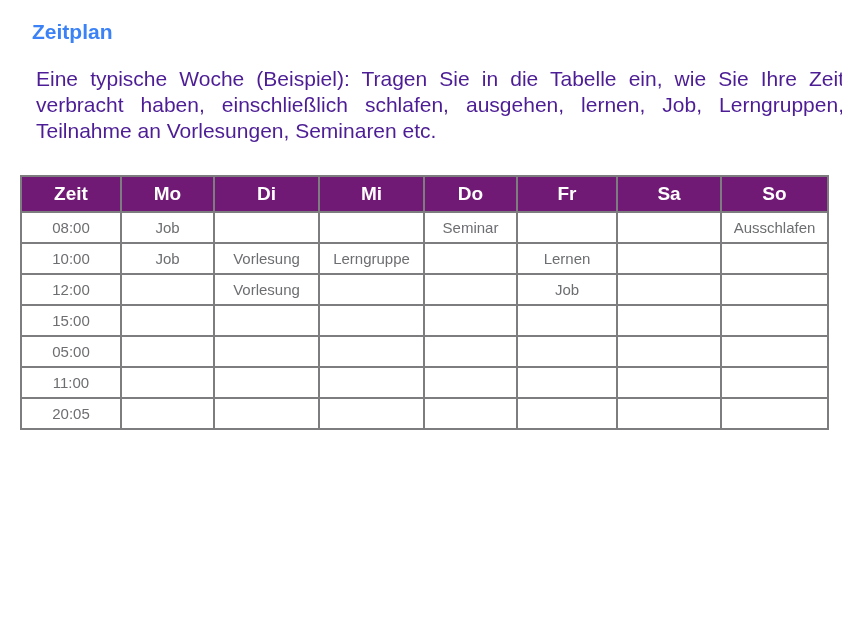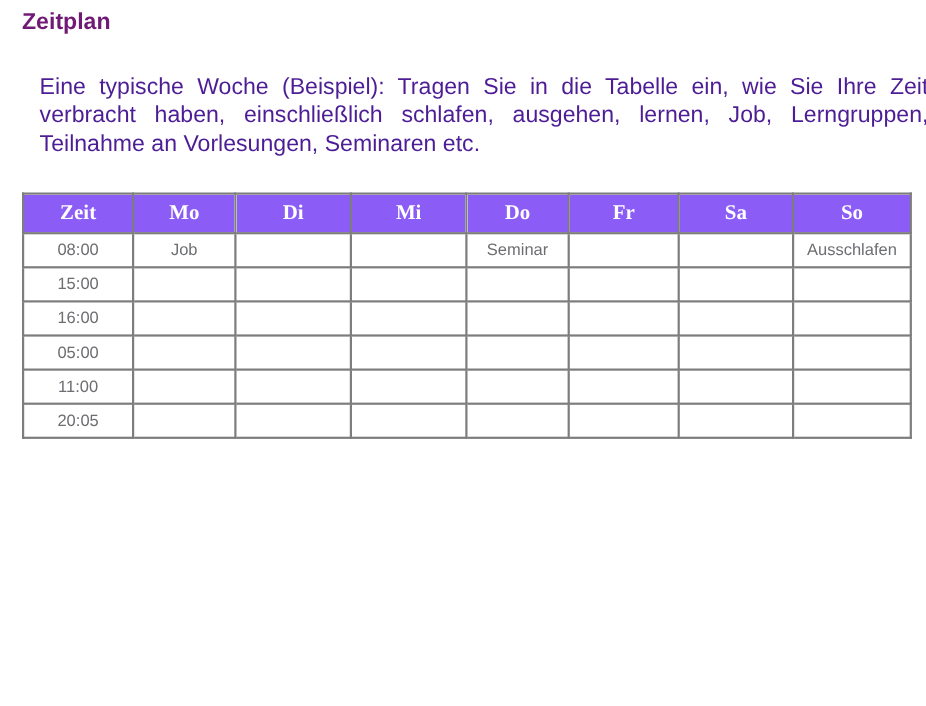--- a/index.html
+++ b/index.html
@@ -1,24 +1,24 @@
 <!DOCTYPE html>
 <html><head>
 <meta charset="utf-8">
 <style>
   html, body { margin:0; padding:0; background:#ffffff; }
   body { width:842px; height:642px; position:relative; overflow:hidden;
          font-family:"Liberation Sans", sans-serif; color:#6d6e71; }
-  .title { position:absolute; left:20px; top:8px; font-size:21px; font-weight:bold; color:#701a75; margin:0; }
+  .title { position:absolute; left:20px; top:8px; font-size:21px; font-weight:bold; color:#3b82f6; margin:12px; }
   .intro { position:absolute; left:20px; top:50px; width:808px; font-size:21px; line-height:26px;
            color:#4c1d95; margin:16px; text-align:justify; text-align-last:left; }
   table.sched { position:absolute; left:20px; top:175px; border-collapse:collapse;
                 table-layout:fixed; width:807px; }
   table.sched th, table.sched td { border:2px solid #7d7d7f; padding:0; text-align:center; overflow:hidden; white-space:nowrap; }
-  table.sched th { background:#8b5cf6; color:#ffffff; font-weight:bold; font-size:19px; height:34px;font-family:Liberation Serif, serif; }
+  table.sched th { background:#701a75; color:#ffffff; font-weight:bold; font-size:19px; height:34px; }
   table.sched td { height:29px; font-size:15px; color:#6d6e71; background:#ffffff; }
 </style>
 </head>
 <body>
 
 <h1 class="title">Zeitplan</h1>
 <p class="intro">Eine typische Woche (Beispiel): Tragen Sie in die Tabelle ein, wie Sie Ihre Zeit verbracht haben, einschließlich schlafen, ausgehen, lernen, Job, Lerngruppen, Teilnahme an Vorlesungen, Seminaren etc.</p>
 
 <table class="sched">
   <colgroup>
@@ -48,31 +48,41 @@
         <td>08:00</td>
         <td>Job</td>
         <td></td>
         <td></td>
         <td>Seminar</td>
         <td></td>
         <td></td>
         <td>Ausschlafen</td>
       </tr>
       <tr>
-        <td>15:00</td>
+        <td>10:00</td>
+        <td>Job</td>
+        <td>Vorlesung</td>
+        <td>Lerngruppe</td>
         <td></td>
-        <td></td>
-        <td></td>
-        <td></td>
-        <td></td>
+        <td>Lernen</td>
         <td></td>
         <td></td>
       </tr>
       <tr>
-        <td>16:00</td>
+        <td>12:00</td>
+        <td></td>
+        <td>Vorlesung</td>
+        <td></td>
+        <td></td>
+        <td>Job</td>
+        <td></td>
+        <td></td>
+      </tr>
+      <tr>
+        <td>15:00</td>
         <td></td>
         <td></td>
         <td></td>
         <td></td>
         <td></td>
         <td></td>
         <td></td>
       </tr>
       <tr>
         <td>05:00</td>

